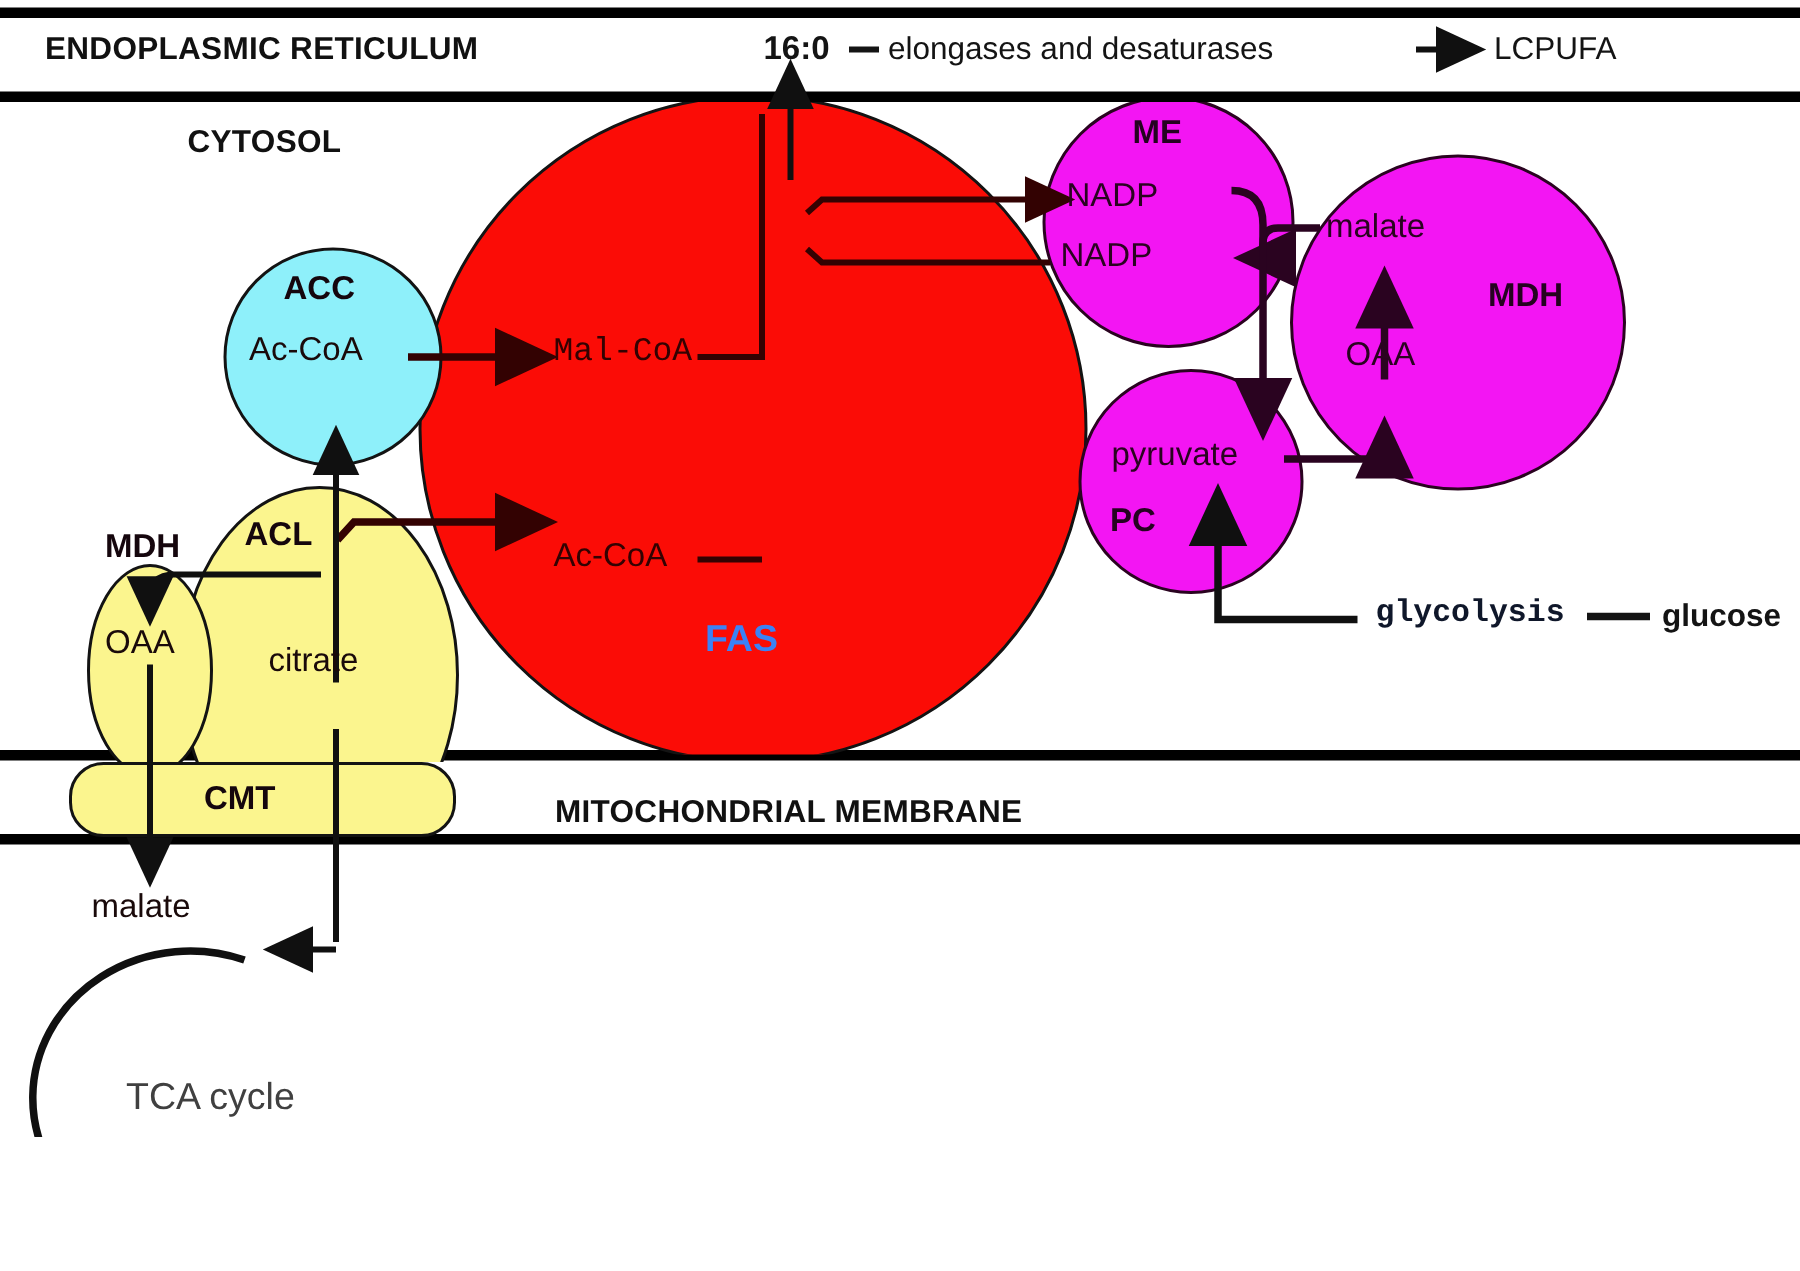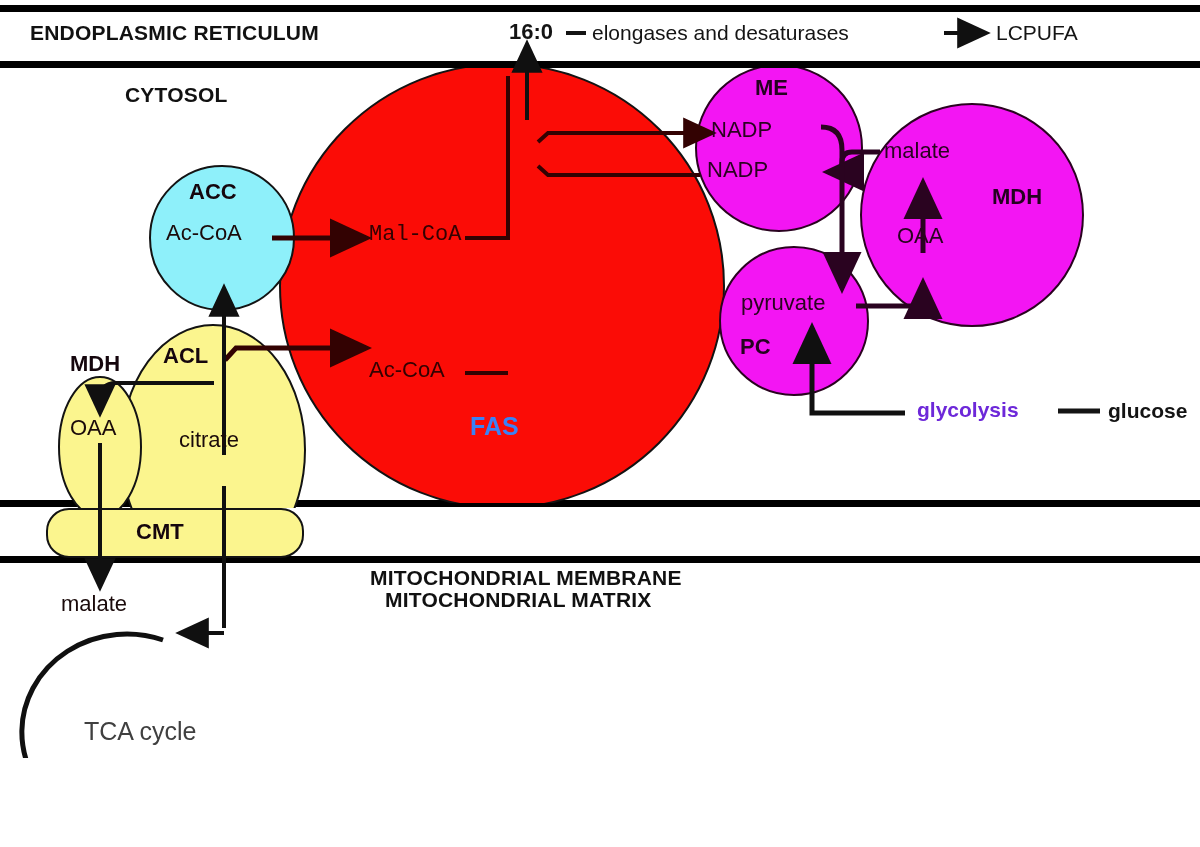--- a/index.html
+++ b/index.html
@@ -64,21 +64,22 @@
     color: #141414;
     font-weight: normal;
   }
   .top-note-num {
     font-size: 22px;
     font-weight: bold;
   }
   .bold-note {
     font-weight: bold;
     font-size: 21px;
-    color: #6d28d9;
+    color: #0f172a;
+    font-family: Liberation Mono, monospace;
   }
   .plain-note {
     font-weight: bold;
     font-size: 21px;
     color: #141414;
   }
   .tca-label {
     font-size: 25px;
     font-weight: normal;
     color: #404040;
@@ -183,23 +184,22 @@
       <path d="M 163 640 A 105 98 0 1 0 160 825" fill="none" stroke="#101010" stroke-width="5"></path>
       <path d="M 175 827 A 105 98 0 0 0 265 785" fill="none" stroke="#101010" stroke-width="5"></path>
       <path d="M 160 833 L 176 826 L 160 819 z" fill="#101010"></path>
     </g>
   </svg>
 
   <div class="lbl compartment-label" style="left:30px; top:22px;">ENDOPLASMIC RETICULUM</div>
 
   <div class="lbl compartment-label" style="left:125px; top:84px;">CYTOSOL</div>
 
-  <div class="lbl compartment-label" style="left:370px; top:531px;margin-top:36px;">MITOCHONDRIAL MEMBRANE</div>
-
-  <div class="lbl compartment-label" style="left:385px; top:589px;">MITOCHONDRIAL MATRIX</div>
+  <div class="lbl compartment-label" style="left:370px; top:531px;">MITOCHONDRIAL MEMBRANE</div>
+
 
   <div class="lbl top-note top-note-num" style="left:509px; top:21px;">16:0</div>
 
   <div class="lbl top-note" style="left:592px; top:22px;">elongases and desaturases</div>
 
   <div class="lbl top-note" style="left:996px; top:22px;">LCPUFA</div>
 
   <div class="lbl enzyme-label enzyme-on-red" style="left:470px; top:414px; font-size:25px;">FAS</div>
 
   <div class="lbl metabolite-label metabolite-on-red" style="left:369px; top:224px;font-family:Liberation Mono, monospace;">Mal-CoA</div>

